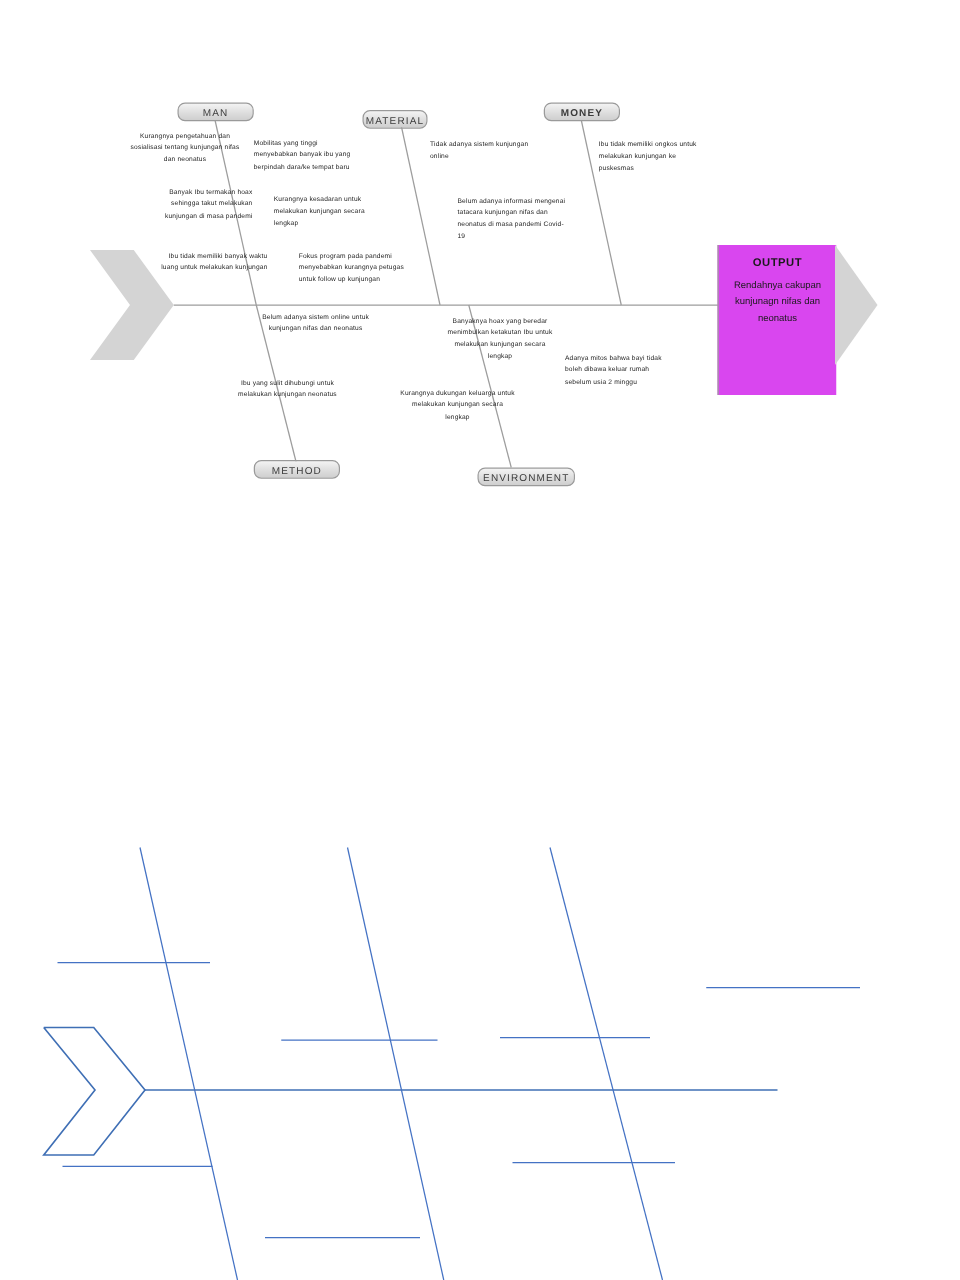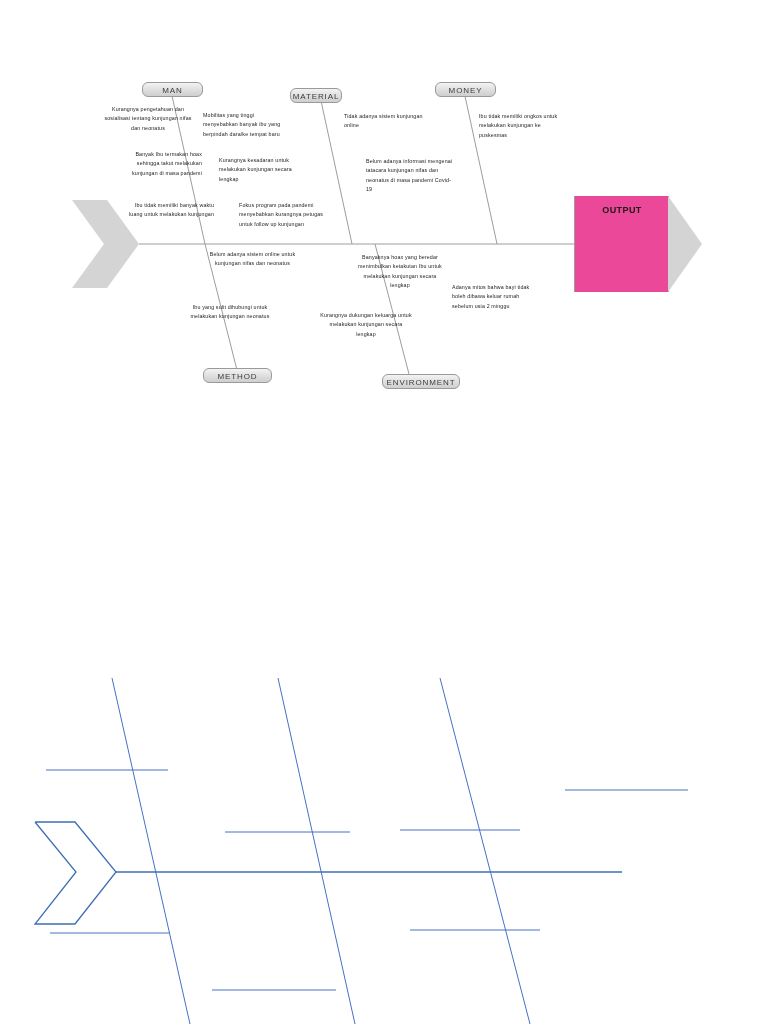--- a/index.html
+++ b/index.html
@@ -46,22 +46,22 @@
     color:#1d1d1d;
     letter-spacing:.15px;
   }
   .cause.r{text-align:right;}
   .cause.l{text-align:left;}
   .cause.c{text-align:center;}
 
   
   #out1{
     position:absolute;
-    left:574px;top:196px;width:95px;height:96px;
-    background:#ec4899;
+    left:574px;top:196px;width:95px;height:120px;
+    background:#d946ef;
     border-left:1px solid #9d9d9d;
     box-sizing:border-box;
   }
   #out1 .ohead{
     text-align:center;font-size:9px;font-weight:bold;color:#1a1a1a;
     margin-top:9px;letter-spacing:.4px;
   }
   #out1 .obody{
     text-align:center;font-size:7.6px;line-height:1.75;color:#1a1a1a;margin-top:6px;
   }
@@ -88,21 +88,21 @@
       <line x1="205" y1="244" x2="172" y2="96" stroke="#9d9d9d" stroke-width="1"></line>
       <line x1="352" y1="244" x2="320" y2="96" stroke="#9d9d9d" stroke-width="1"></line>
       <line x1="497" y1="244" x2="465" y2="96" stroke="#9d9d9d" stroke-width="1"></line>
 
       <line x1="205" y1="244" x2="238" y2="374" stroke="#9d9d9d" stroke-width="1"></line>
       <line x1="375" y1="244" x2="409" y2="374" stroke="#9d9d9d" stroke-width="1"></line>
     </svg>
 
     <div class="cat-chip-gray" style="left:142px;top:82px;width:61px;">MAN</div>
     <div class="cat-chip-gray" style="left:290px;top:88px;width:52px;">MATERIAL</div>
-    <div class="cat-chip-gray" style="left:435px;top:82px;width:61px;">MONEY</div>
+    <div class="cat-chip-gray" style="left:435px;top:82px;width:61px;font-weight:bold;">MONEY</div>
     <div class="cat-chip-gray" style="left:203px;top:368px;width:69px;">METHOD</div>
     <div class="cat-chip-gray" style="left:382px;top:374px;width:78px;">ENVIRONMENT</div>
 
     <div class="cause c" style="left:102px;top:105px;width:92px;">Kurangnya pengetahuan dan sosialisasi tentang kunjungan nifas dan neonatus</div>
     <div class="cause r" style="left:112px;top:150px;width:90px;">Banyak Ibu  termakan hoax sehingga takut melakukan kunjungan di masa pandemi</div>
     <div class="cause r" style="left:128px;top:201px;width:86px;">Ibu tidak memiliki banyak waktu luang untuk melakukan kunjungan</div>
 
     <div class="cause l" style="left:203px;top:111px;width:86px;">Mobilitas yang tinggi menyebabkan banyak ibu yang berpindah dara/ke tempat baru</div>
     <div class="cause l" style="left:219px;top:156px;width:86px;">Kurangnya kesadaran untuk melakukan kunjungan secara lengkap</div>
     <div class="cause l" style="left:239px;top:201px;width:88px;">Fokus program pada pandemi menyebabkan kurangnya petugas untuk follow up kunjungan</div>
@@ -113,20 +113,21 @@
 
     <div class="cause c" style="left:205px;top:250px;width:95px;">Belum adanya sistem online untuk kunjungan nifas dan neonatus</div>
     <div class="cause c" style="left:184px;top:303px;width:92px;">Ibu yang sulit dihubungi untuk melakukan kunjungan neonatus</div>
 
     <div class="cause c" style="left:355px;top:253px;width:90px;">Banyaknya hoax yang beredar menimbulkan ketakutan Ibu untuk melakukan kunjungan secara lengkap</div>
     <div class="cause c" style="left:320px;top:311px;width:92px;">Kurangnya dukungan keluarga untuk melakukan kunjungan secara lengkap</div>
     <div class="cause l" style="left:452px;top:283px;width:84px;">Adanya mitos bahwa bayi tidak boleh dibawa keluar rumah sebelum usia 2 minggu</div>
 
     <div id="out1">
       <div class="ohead">OUTPUT</div>
+      <div class="obody">Rendahnya cakupan kunjunagn nifas dan neonatus</div>
     </div>
     <div id="out1arrow"></div>
   </div>
 
   <div class="fishbone" id="diagram2">
 
     <svg class="skeleton" width="768" height="384">
 
       <polyline points="35,182 75,182 116,232 75,284 35,284 76,232 35,182" fill="none" stroke="#3f6fb5" stroke-width="1.3"></polyline>
 

